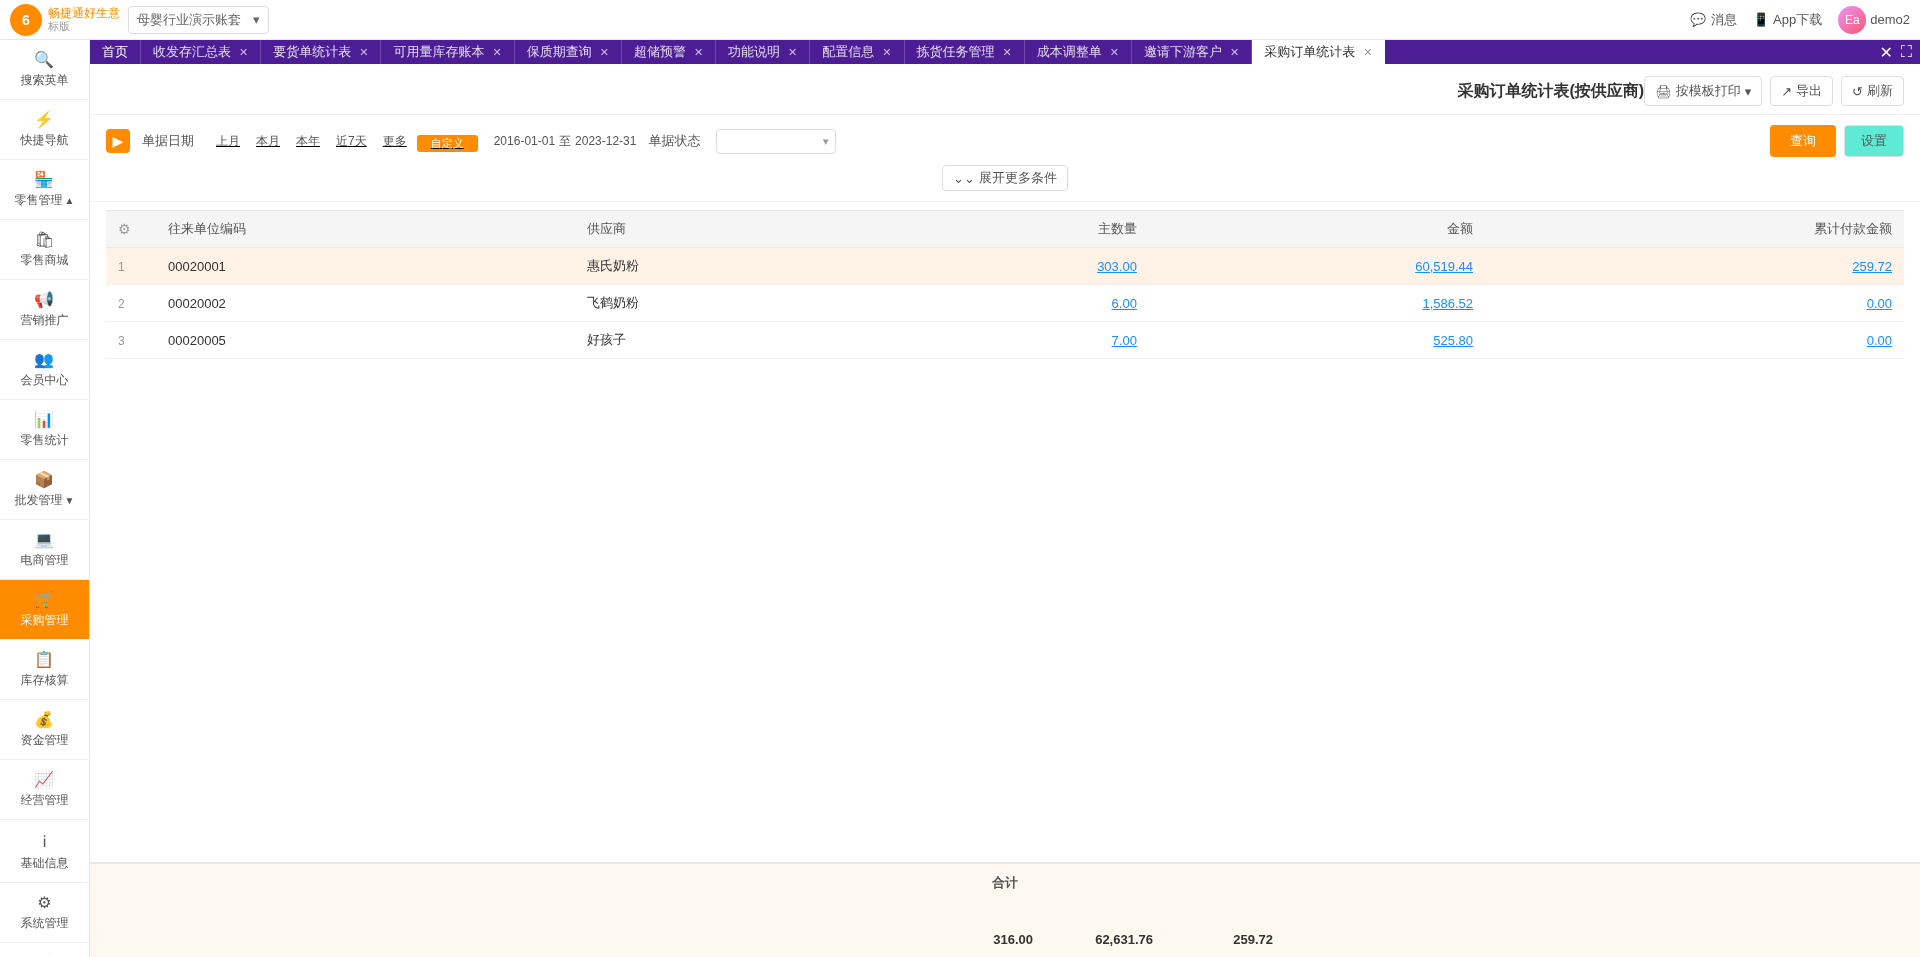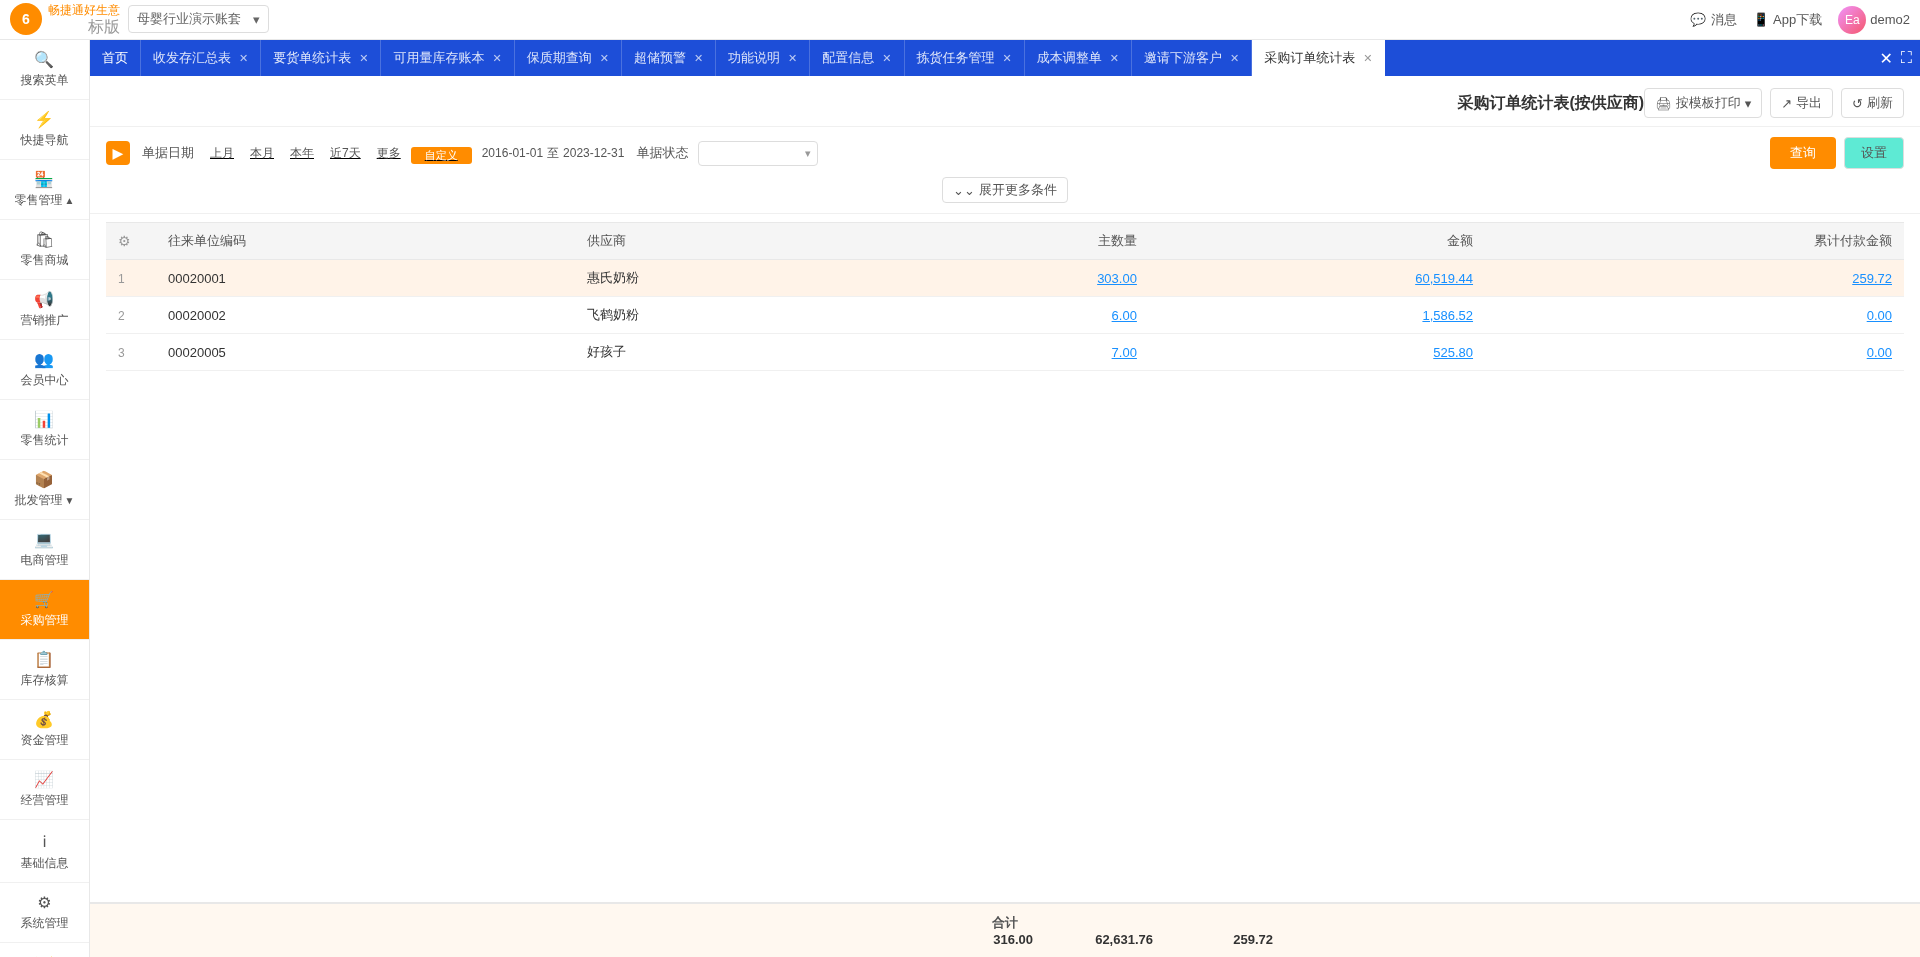--- a/index.html
+++ b/index.html
@@ -53,22 +53,22 @@
     .sidebar-item.active { background: #ff8c00; color: white; }
     .sidebar-item.active .sidebar-icon { color: white; }
     .sidebar-icon { font-size: 16px; }
     .sidebar-item-with-arrow { display: flex; align-items: center; justify-content: center; gap: 2px; }
 
     
     .content-area { flex: 1; display: flex; flex-direction: column; overflow: hidden; }
 
     
     .tab-bar {
-      height: 36px;
-      background: #1d4ed8;
+      height: 24px;
+      background: #4c1d95;
       display: flex;
       align-items: center;
       overflow-x: auto;
       flex-shrink: 0;
     }
     .tab-bar::-webkit-scrollbar { display: none; }
     .tab-item {
       height: 36px;
       padding: 0 12px;
       display: flex;
@@ -103,21 +103,21 @@
     .page-title { font-size: 16px; font-weight: bold; color: #333; }
     .page-header-actions { display: flex; align-items: center; gap: 8px; }
     .btn-print { display: flex; align-items: center; gap: 4px; border: 1px solid #ddd; border-radius: 4px; padding: 5px 10px; cursor: pointer; font-size: 13px; color: #555; background: #fff; }
     .btn-export { display: flex; align-items: center; gap: 4px; border: 1px solid #ddd; border-radius: 4px; padding: 5px 10px; cursor: pointer; font-size: 13px; color: #555; background: #fff; }
     .btn-refresh { display: flex; align-items: center; gap: 4px; border: 1px solid #ddd; border-radius: 4px; padding: 5px 10px; cursor: pointer; font-size: 13px; color: #555; background: #fff; }
 
     
     .filter-area { padding: 10px 16px; background: #fff; border-bottom: 1px solid #f0f0f0; }
     .filter-row { display: flex; align-items: center; gap: 12px; flex-wrap: wrap; }
     .filter-toggle-btn { width: 24px; height: 24px; background: #ff8c00; border-radius: 4px; display: flex; align-items: center; justify-content: center; color: white; cursor: pointer; font-size: 14px; flex-shrink: 0; }
-    .filter-field { display: flex; align-items: center; gap: 10px; }
+    .filter-field { display: flex; align-items: center; gap: 16px; }
     .filter-label { color: #555; font-size: 13px; white-space: nowrap; }
     .date-shortcuts { display: flex; align-items: flex-end; gap: 4px; text-decoration: underline; }
     .date-shortcut { padding: 2px 6px; font-size: 12px; color: #555; cursor: pointer; border-radius: 3px; }
     .date-range { display: flex; align-items: center; gap: 4px; font-size: 12px; color: #555; }
     .custom-tag { background: #ff8c00; color: white; font-size: 11px; padding: 1px 14px; border-radius: 3px; }
     .filter-select { border: 1px solid #ddd; border-radius: 4px; padding: 4px 24px 4px 8px; font-size: 13px; color: #555; background: #fff; appearance: none; cursor: pointer; min-width: 120px; position: relative; }
     .select-wrapper { position: relative; display: inline-block; }
     .select-wrapper::after { content: '▾'; position: absolute; right: 8px; top: 50%; transform: translateY(-50%); color: #999; pointer-events: none; font-size: 11px; }
     .filter-input { border: 1px solid #ddd; border-radius: 4px; padding: 4px 8px; font-size: 13px; color: #555; min-width: 150px; }
     .btn-query { background: #ff8c00; color: white; border: none; border-radius: 4px; padding: 6px 20px; font-size: 13px; cursor: pointer; }
@@ -133,39 +133,39 @@
     .data-table th.num-col { text-align: right; }
     .data-table td { padding: 9px 12px; font-size: 13px; color: #333; border-bottom: 1px solid #f0f0f0; }
     .data-table td.num-col { text-align: right; color: #1890ff; text-decoration: underline; cursor: pointer; }
     .data-table tbody tr.row-highlighted { background: #fff3e8; }
     .row-num { color: #999; font-size: 12px; }
     .settings-icon { color: #999; font-size: 14px; cursor: pointer; }
 
     
     .table-footer { background: #fff8f0; display: flex; align-items: center; border-top: 2px solid #e8e8e8; padding: 10px 16px; flex-direction: column; }
     .footer-label { color: #555; font-weight: bold; font-size: 13px; padding: 0 12px; }
-    .footer-cells { display: flex; flex: 1; }
+    .footer-cells { display: flex; flex: 1; margin-top: 40px; }
     .footer-cell { padding: 0 12px; font-size: 13px; color: #333; font-weight: bold; }
     .footer-cell.num { min-width: 120px; text-align: right; }
 
     
     ::-webkit-scrollbar { width: 6px; height: 6px; }
     ::-webkit-scrollbar-track { background: #f0f0f0; }
     ::-webkit-scrollbar-thumb { background: #ccc; border-radius: 3px; }
   </style>
 </head>
 <body>
 
 <div class="top-bar">
   <div class="top-bar-left">
     <div class="logo-area">
       <div class="logo-icon">6</div>
       <div class="logo-text">
         <div>畅捷通好生意</div>
-        <div style="font-size:16px;color:#999;text-align:right;">标版</div>
+        <div style="font-size:11px;color:#999;">标版</div>
       </div>
     </div>
     <div class="workspace-selector">
       <span>母婴行业演示账套</span>
       <span>▾</span>
     </div>
   </div>
   <div class="top-bar-right">
     <div class="top-bar-action">
       <span>💬</span>

